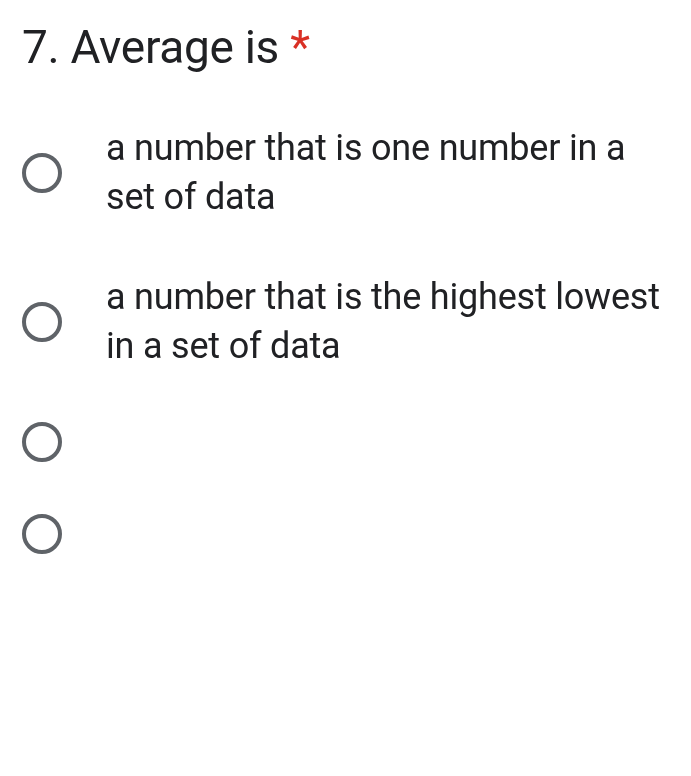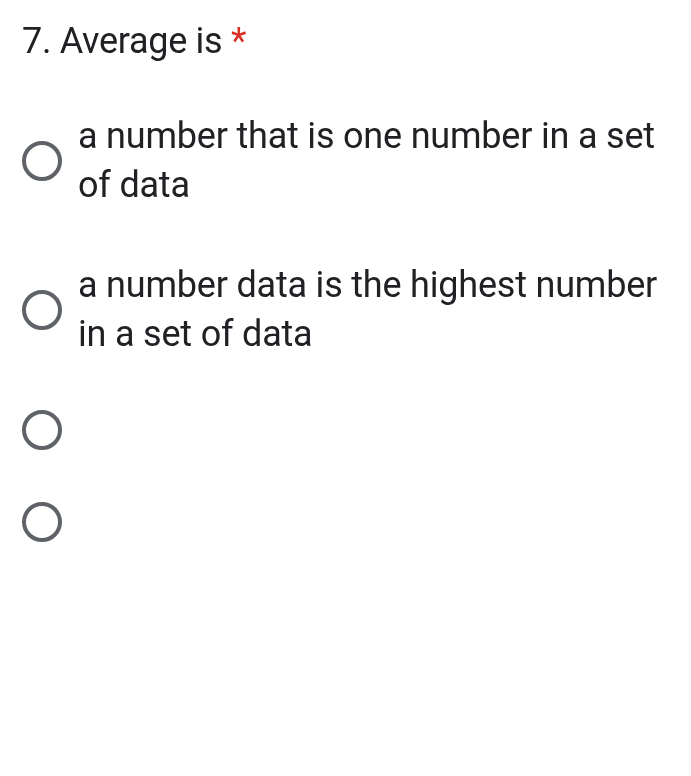--- a/index.html
+++ b/index.html
@@ -9,39 +9,39 @@
     }
     body {
       font-family: 'Roboto', 'Helvetica Neue', Arial, sans-serif;
       background: #ffffff;
       width: 691px;
       height: 776px;
       padding: 20px 10px 10px 22px;
       color: #202124;
     }
     .question-header {
-      font-size: 36px;
+      font-size: 46px;
       font-weight: 400;
       color: #202124;
       margin-bottom: 50px;
       letter-spacing: -0.3px;
     }
     .required-asterisk {
       color: #d93025;
     }
     .options-container {
       display: flex;
       flex-direction: column;
       gap: 52px;
       padding-left: 0px;
     }
     .option-row {
       display: flex;
       align-items: center;
-      gap: 16px;
+      gap: 44px;
       cursor: pointer;
     }
     .radio-circle {
       width: 40px;
       height: 40px;
       border: 4px solid #5f6368;
       border-radius: 50%;
       flex-shrink: 0;
       margin-left: 0px;
     }
@@ -64,21 +64,21 @@
 
 <div class="options-container">
 
   <label class="option-row">
     <span class="radio-circle"></span>
     <span class="option-label">a number that is one number in a set of data</span>
   </label>
 
   <label class="option-row">
     <span class="radio-circle"></span>
-    <span class="option-label">a number data is the highest number in a set of data</span>
+    <span class="option-label">a number that is the highest lowest in a set of data</span>
   </label>
 
   <label class="option-row">
     <span class="radio-circle"></span>
   </label>
 
   <label class="option-row">
     <span class="radio-circle"></span>
   </label>
 

